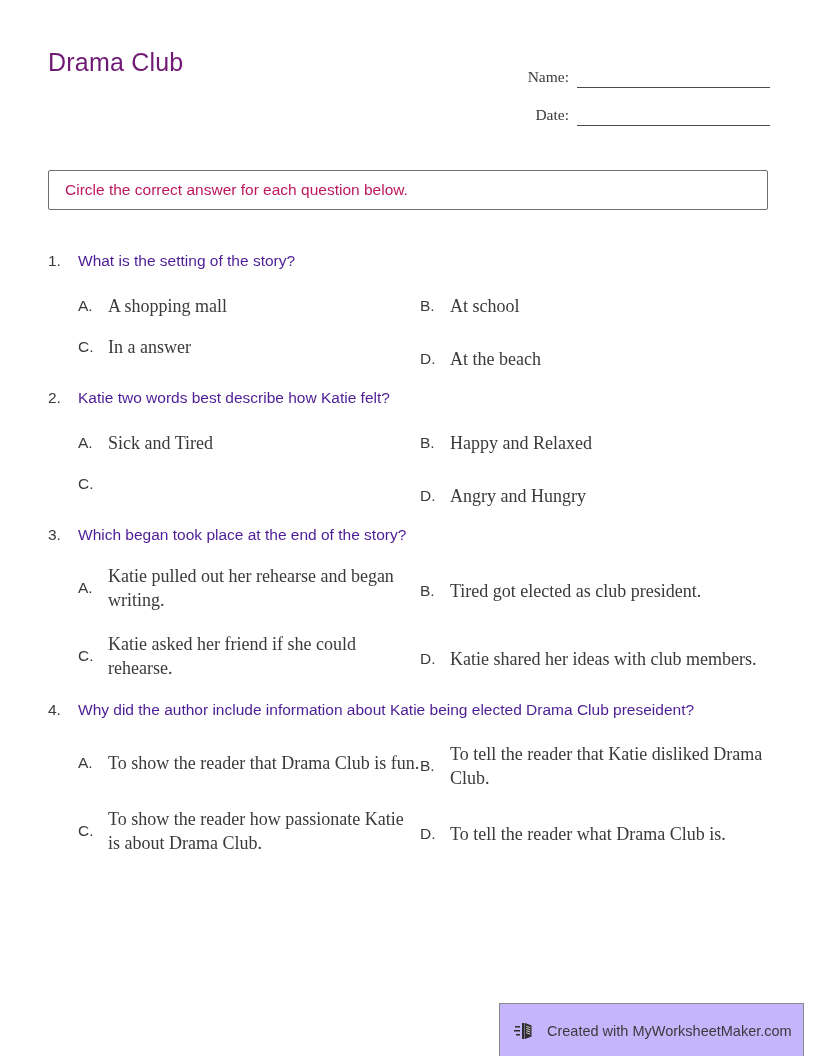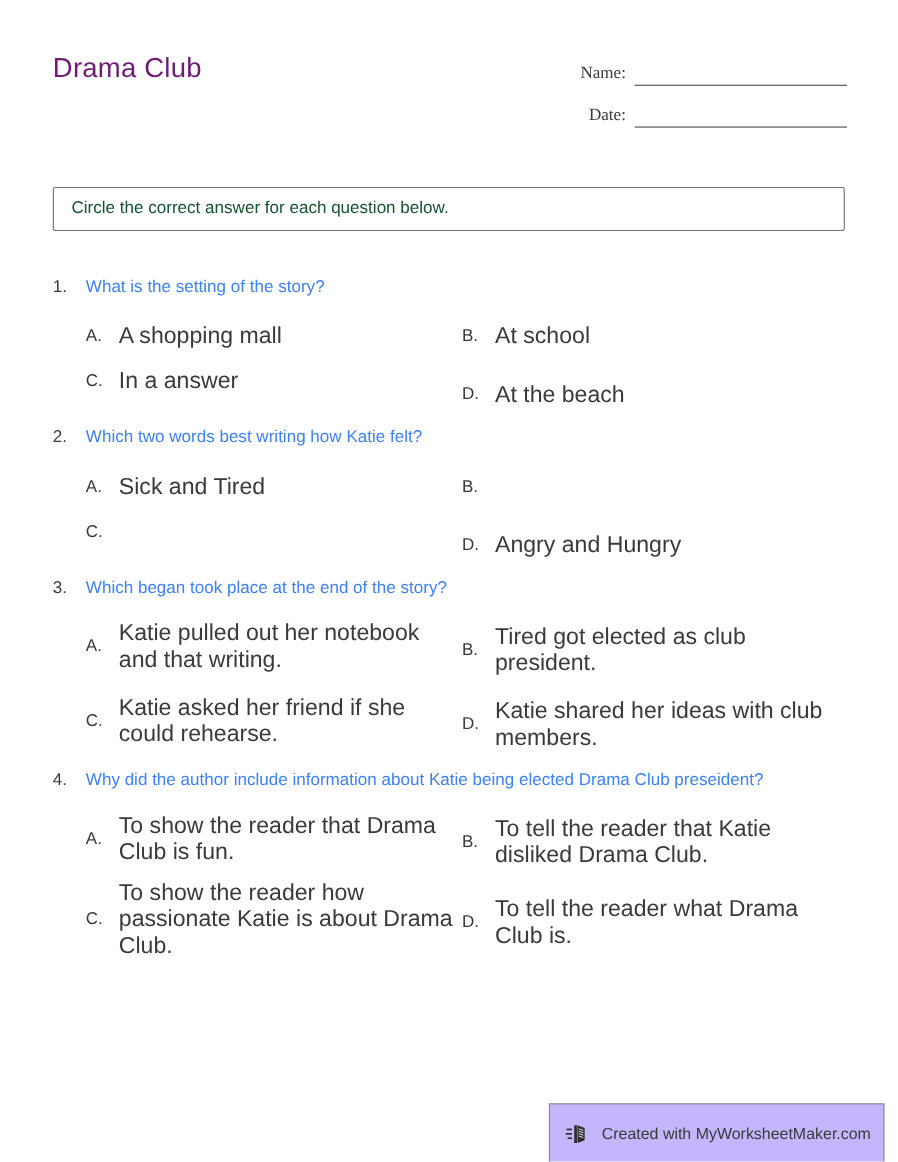--- a/index.html
+++ b/index.html
@@ -30,21 +30,21 @@
     top: 48px;
     font-size: 25px;
     font-weight: 400;
     letter-spacing: 0.2px;
     color: #701a75;
     white-space: nowrap;
   }
   .namedate {
     position: absolute;
     left: 505px;
-    top: 40px;
+    top: 50px;
     width: 265px;
   }
   .nd-row {
     display: flex;
     align-items: flex-end;
     justify-content: flex-end;
     height: 38px;
   }
   .nd-label {
     font-family: "Liberation Serif", serif;
@@ -69,21 +69,21 @@
     height: 40px;
     border: 1px solid #6f6f6f;
     border-radius: 2px;
     box-sizing: border-box;
     display: flex;
     align-items: center;
   }
   .instructions-text {
     padding-left: 16px;
     font-size: 15.5px;
-    color: #14532d;
+    color: #be185d;
     white-space: nowrap;
   }
 
   
   .questions {
     position: absolute;
     left: 0;
     top: 248px;
     width: 816px;
   }
@@ -101,21 +101,21 @@
     width: 30px;
     flex: 0 0 30px;
     font-size: 15.5px;
     line-height: 25px;
     color: #3a3a3a;
   }
   .q-text {
     flex: 1 1 auto;
     font-size: 15.5px;
     line-height: 25px;
-    color: #3b82f6;
+    color: #4c1d95;
   }
 
   .answers {
     position: relative;
     margin-top: 10px;
   }
   .answer-row {
     display: flex;
     align-items: stretch;
     padding-left: 78px;
@@ -137,23 +137,24 @@
   }
   .ans-letter {
     flex: 0 0 auto;
     width: 30px;
     font-size: 15.5px;
     line-height: 24px;
     color: #3a3a3a;
   }
   .ans-text {
     flex: 1 1 auto;
-    font-size: 21px;
+    font-size: 18px;
     line-height: 24px;
     color: #3a3a3a;
+    font-family: Liberation Serif, serif;
   }
 
   
   .answers.single .answer-row {
     height: 46px;
   }
   .answers.single .answer-row .col-right {
     align-items: flex-end;
     padding-bottom: 4px;
   }
@@ -249,30 +250,31 @@
           <div class="answer-cell col-right">
             <span class="ans-letter">D.</span>
             <span class="ans-text">At the beach</span>
           </div>
         </div>
       </div>
     </div>
     <div class="question-block">
       <div class="q-head">
         <div class="q-num">2.</div>
-        <div class="q-text">Which two words best writing how Katie felt?</div>
+        <div class="q-text">Katie two words best describe how Katie felt?</div>
       </div>
       <div class="answers single">
         <div class="answer-row">
           <div class="answer-cell col-left">
             <span class="ans-letter">A.</span>
             <span class="ans-text">Sick and Tired</span>
           </div>
           <div class="answer-cell col-right">
             <span class="ans-letter">B.</span>
+            <span class="ans-text">Happy and Relaxed</span>
           </div>
         </div>
         <div class="answer-row">
           <div class="answer-cell col-left">
             <span class="ans-letter">C.</span>
           </div>
           <div class="answer-cell col-right">
             <span class="ans-letter">D.</span>
             <span class="ans-text">Angry and Hungry</span>
           </div>
@@ -281,21 +283,21 @@
     </div>
     <div class="question-block">
       <div class="q-head">
         <div class="q-num">3.</div>
         <div class="q-text">Which began took place at the end of the story?</div>
       </div>
       <div class="answers multi">
         <div class="answer-row">
           <div class="answer-cell col-left">
             <span class="ans-letter">A.</span>
-            <span class="ans-text">Katie pulled out her notebook and that writing.</span>
+            <span class="ans-text">Katie pulled out her rehearse and began writing.</span>
           </div>
           <div class="answer-cell col-right">
             <span class="ans-letter">B.</span>
             <span class="ans-text">Tired got elected as club president.</span>
           </div>
         </div>
         <div class="answer-row">
           <div class="answer-cell col-left">
             <span class="ans-letter">C.</span>
             <span class="ans-text">Katie asked her friend if she could rehearse.</span>

